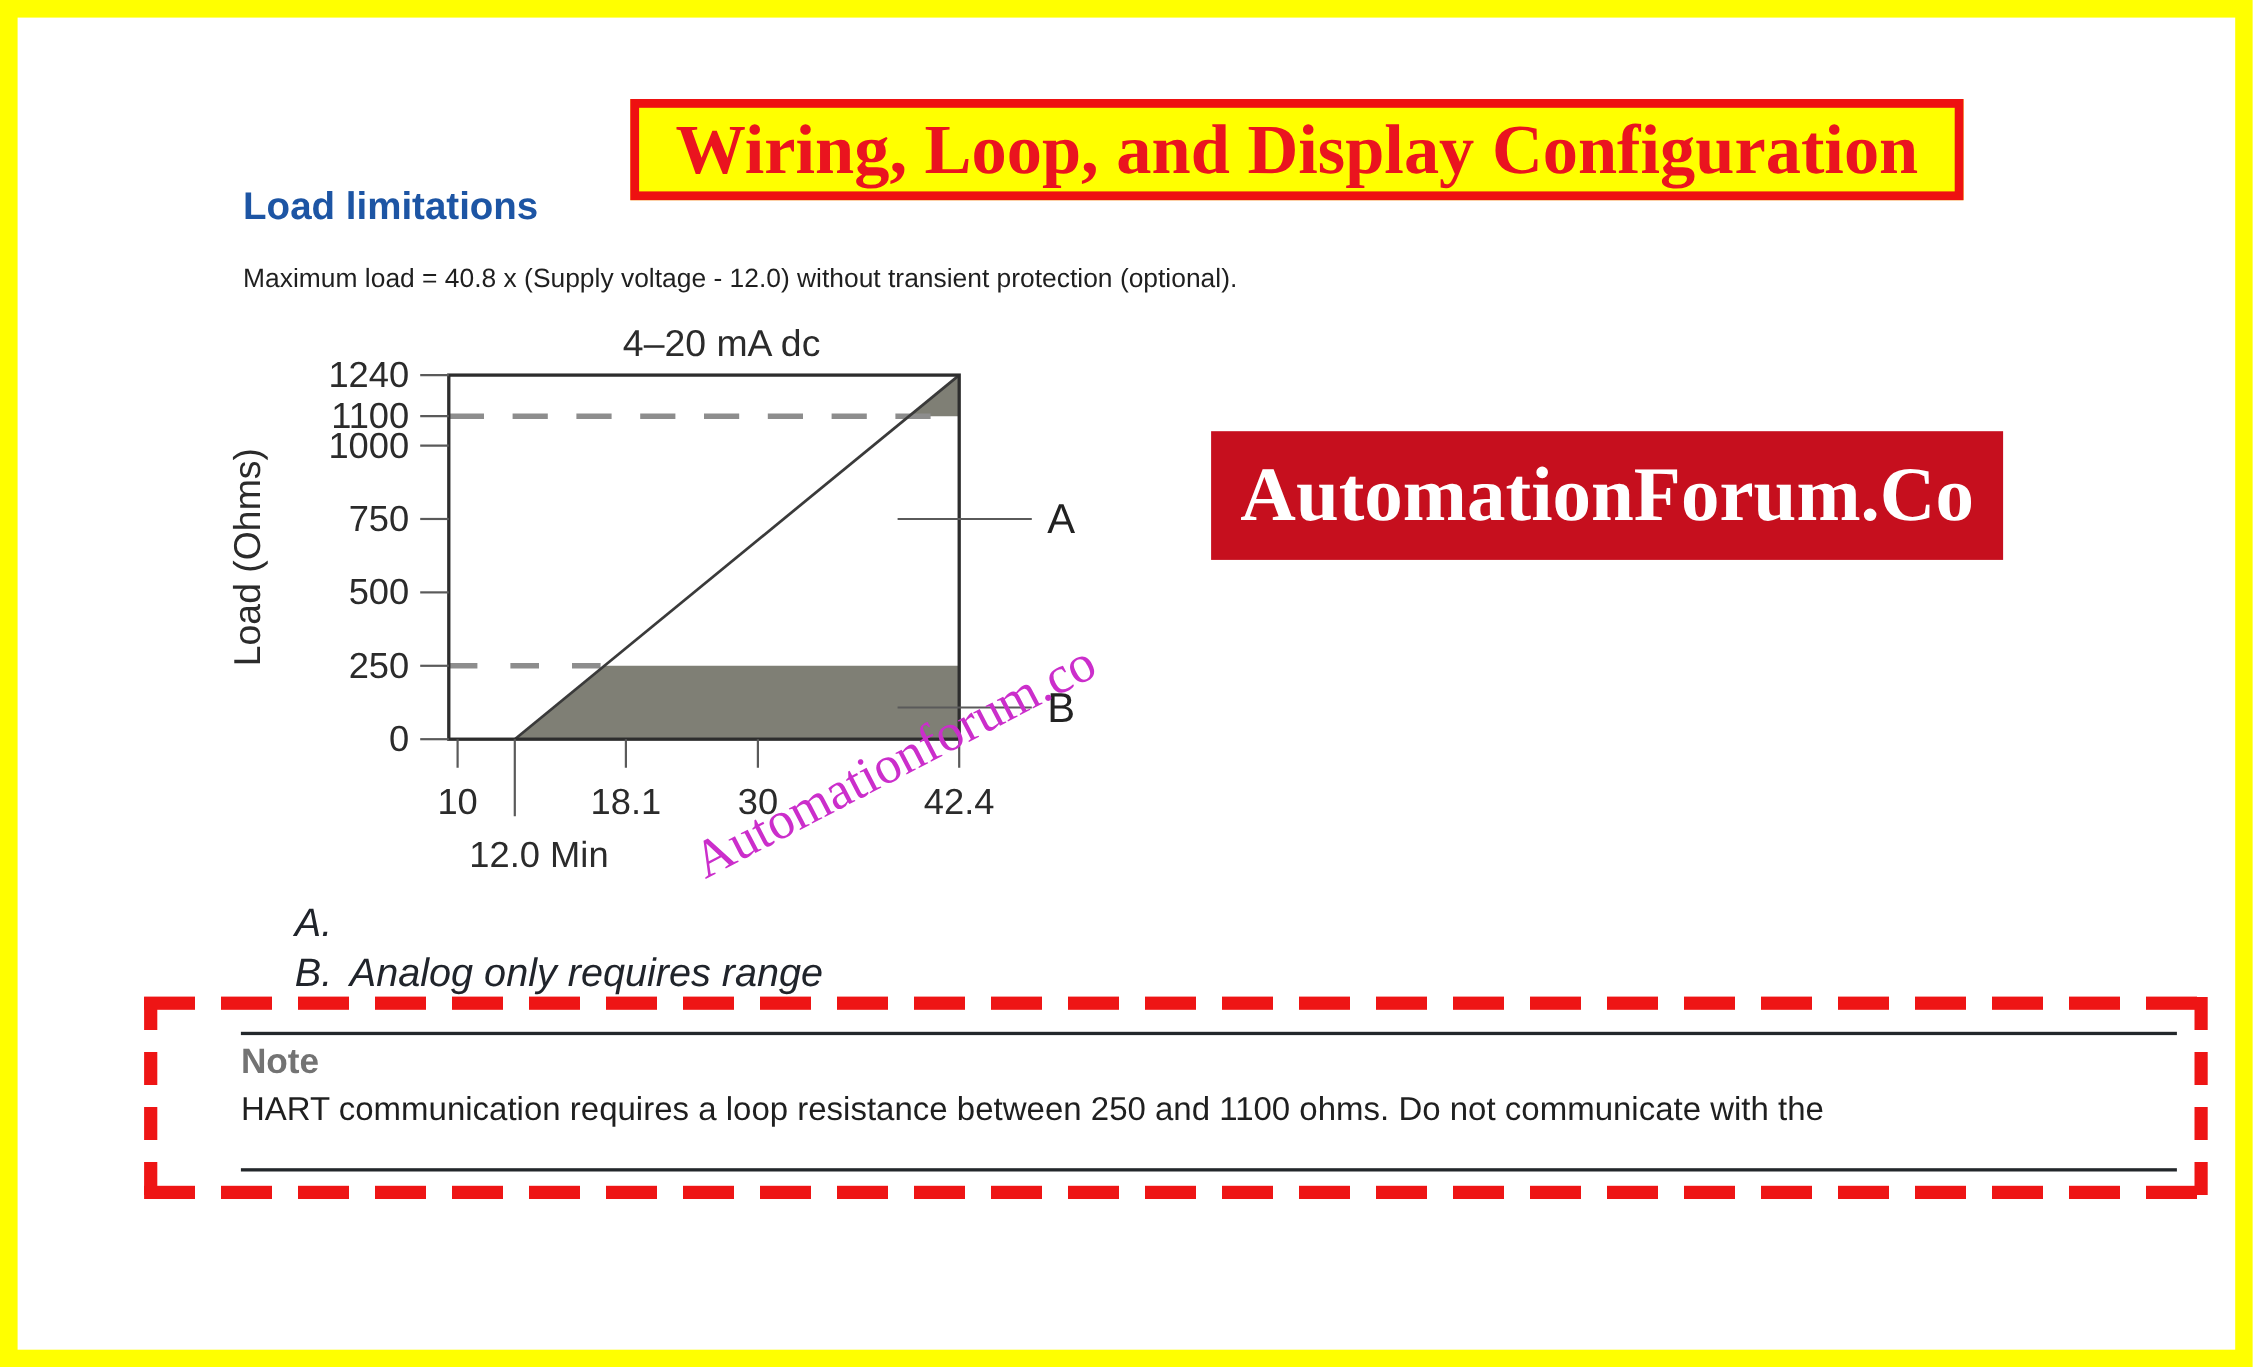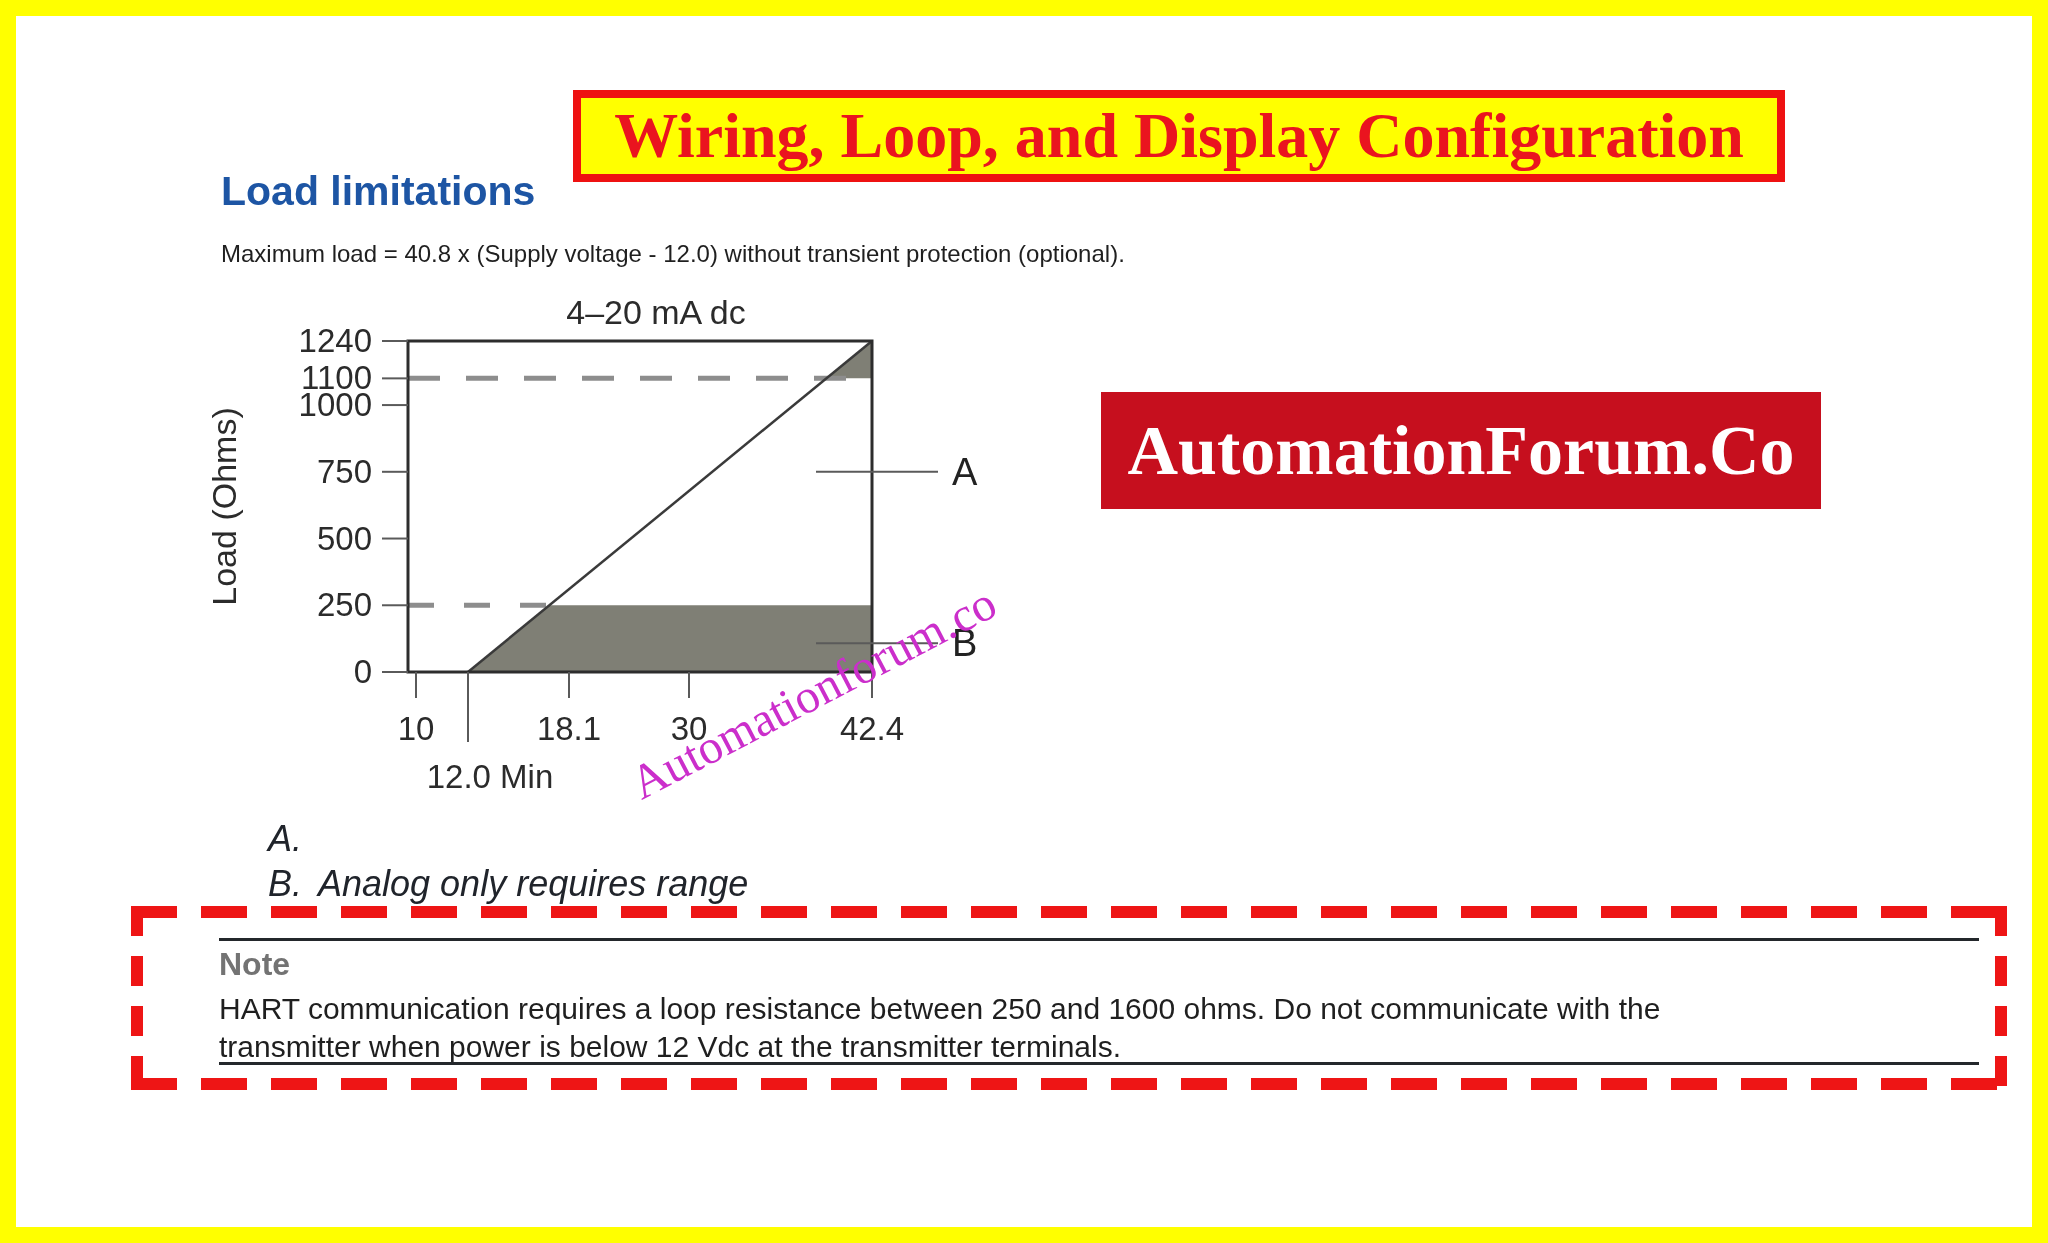--- a/index.html
+++ b/index.html
@@ -11,21 +11,21 @@
   .title-box{
     position:absolute;left:557px;top:74px;width:1212px;height:92px;box-sizing:border-box;
     background:#ffff00;border:8px solid #ee1111;
     display:flex;align-items:center;justify-content:center;
   }
   .title-box span{
     font-family:"Liberation Serif",serif;font-weight:bold;font-size:64px;color:#ea141f;
     white-space:nowrap;letter-spacing:0px;
   }
   .section-heading{
-    position:absolute;left:205px;top:152px;font-size:41px;font-weight:bold;color:#1d55a4;
+    position:absolute;left:205px;top:152px;font-size:35px;font-weight:bold;color:#1d55a4;
   }
   .formula{
     position:absolute;left:205px;top:224px;font-size:24px;color:#1f1f1f;white-space:nowrap;
   }
   .chart-wrap{position:absolute;left:180px;top:270px;width:820px;height:520px;}
   .chart-wrap svg{display:block;width:820px;height:520px;}
   .watermark{
     position:absolute;left:618px;top:742px;z-index:5;
     font-family:"Liberation Serif",serif;font-size:48px;color:#cb2ecb;white-space:nowrap;
     transform:rotate(-27.5deg);transform-origin:left center;
@@ -125,18 +125,17 @@
     </div>
   </div>
 
   <div class="note-box">
     <div class="dash-h" style="top:0;"></div>
     <div class="dash-h" style="bottom:0;"></div>
     <div class="dash-v" style="left:0;"></div>
     <div class="dash-v" style="right:0;"></div>
     <div class="note-rule" style="top:32px;"></div>
     <div class="note-heading">Note</div>
-    <div class="note-line" style="top:86px;">HART communication requires a loop resistance between 250 and 1600 ohms. Do not communicate with the</div>
-    <div class="note-line" style="top:124px;">transmitter when power is below 12 Vdc at the transmitter terminals.</div>
+    <div class="note-line" style="top:86px;">HART communication requires a loop resistance between 250 and 1100 ohms. Do not communicate with the</div>
     <div class="note-rule" style="top:156px;"></div>
   </div>
 
 </div>
 
 </body></html>

